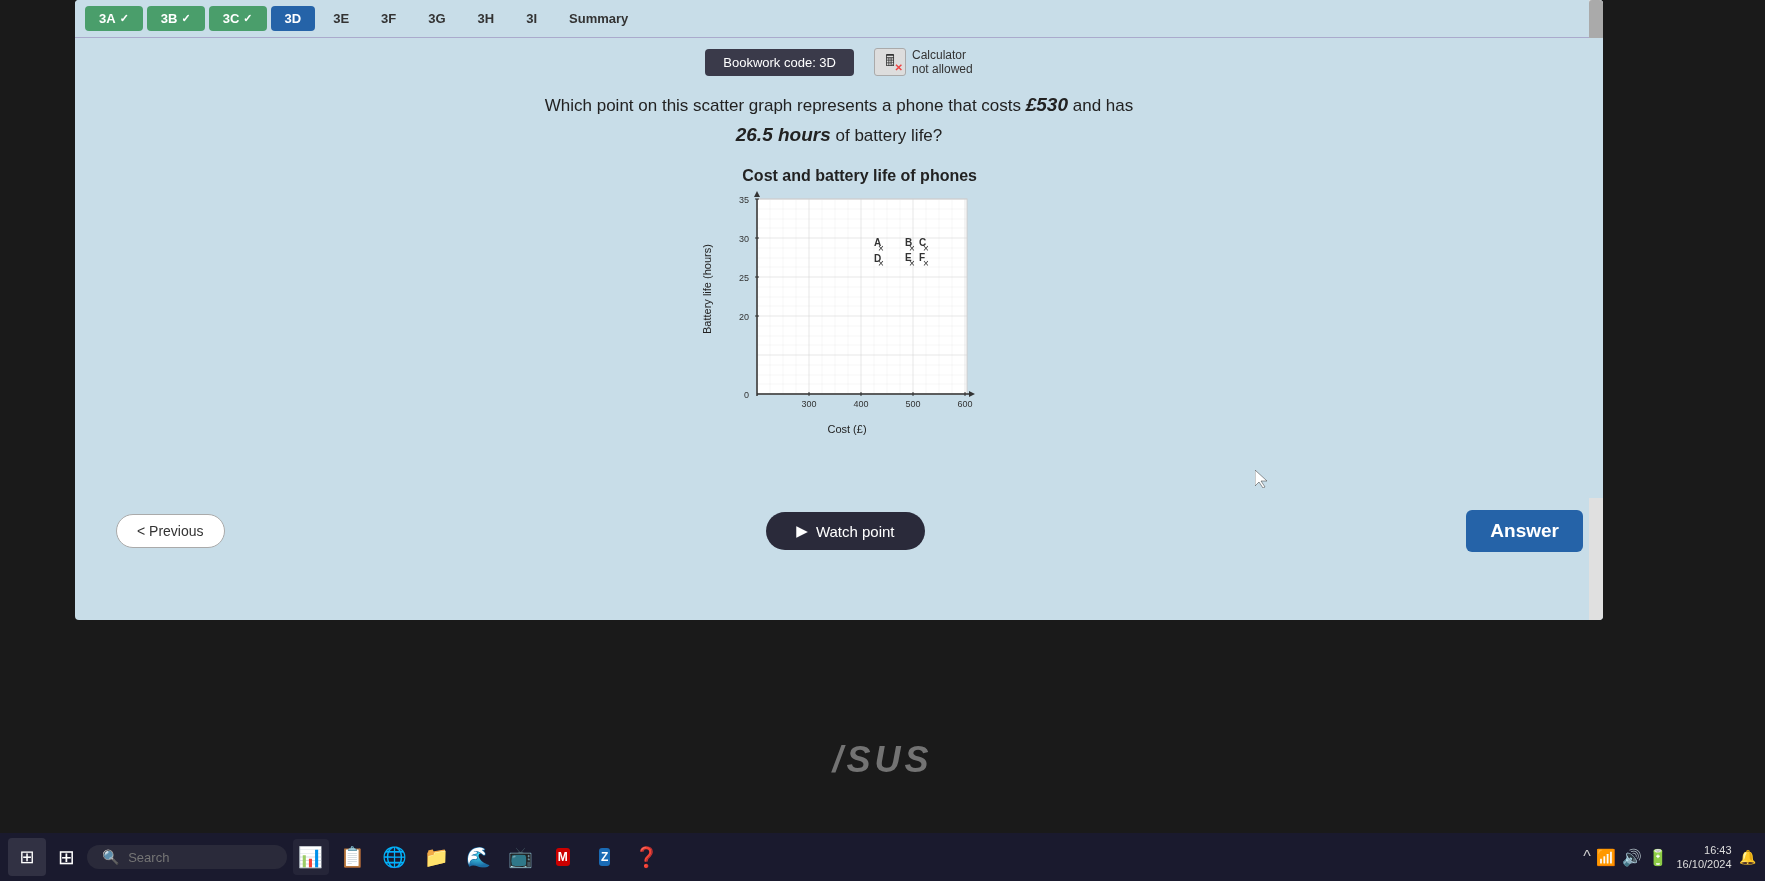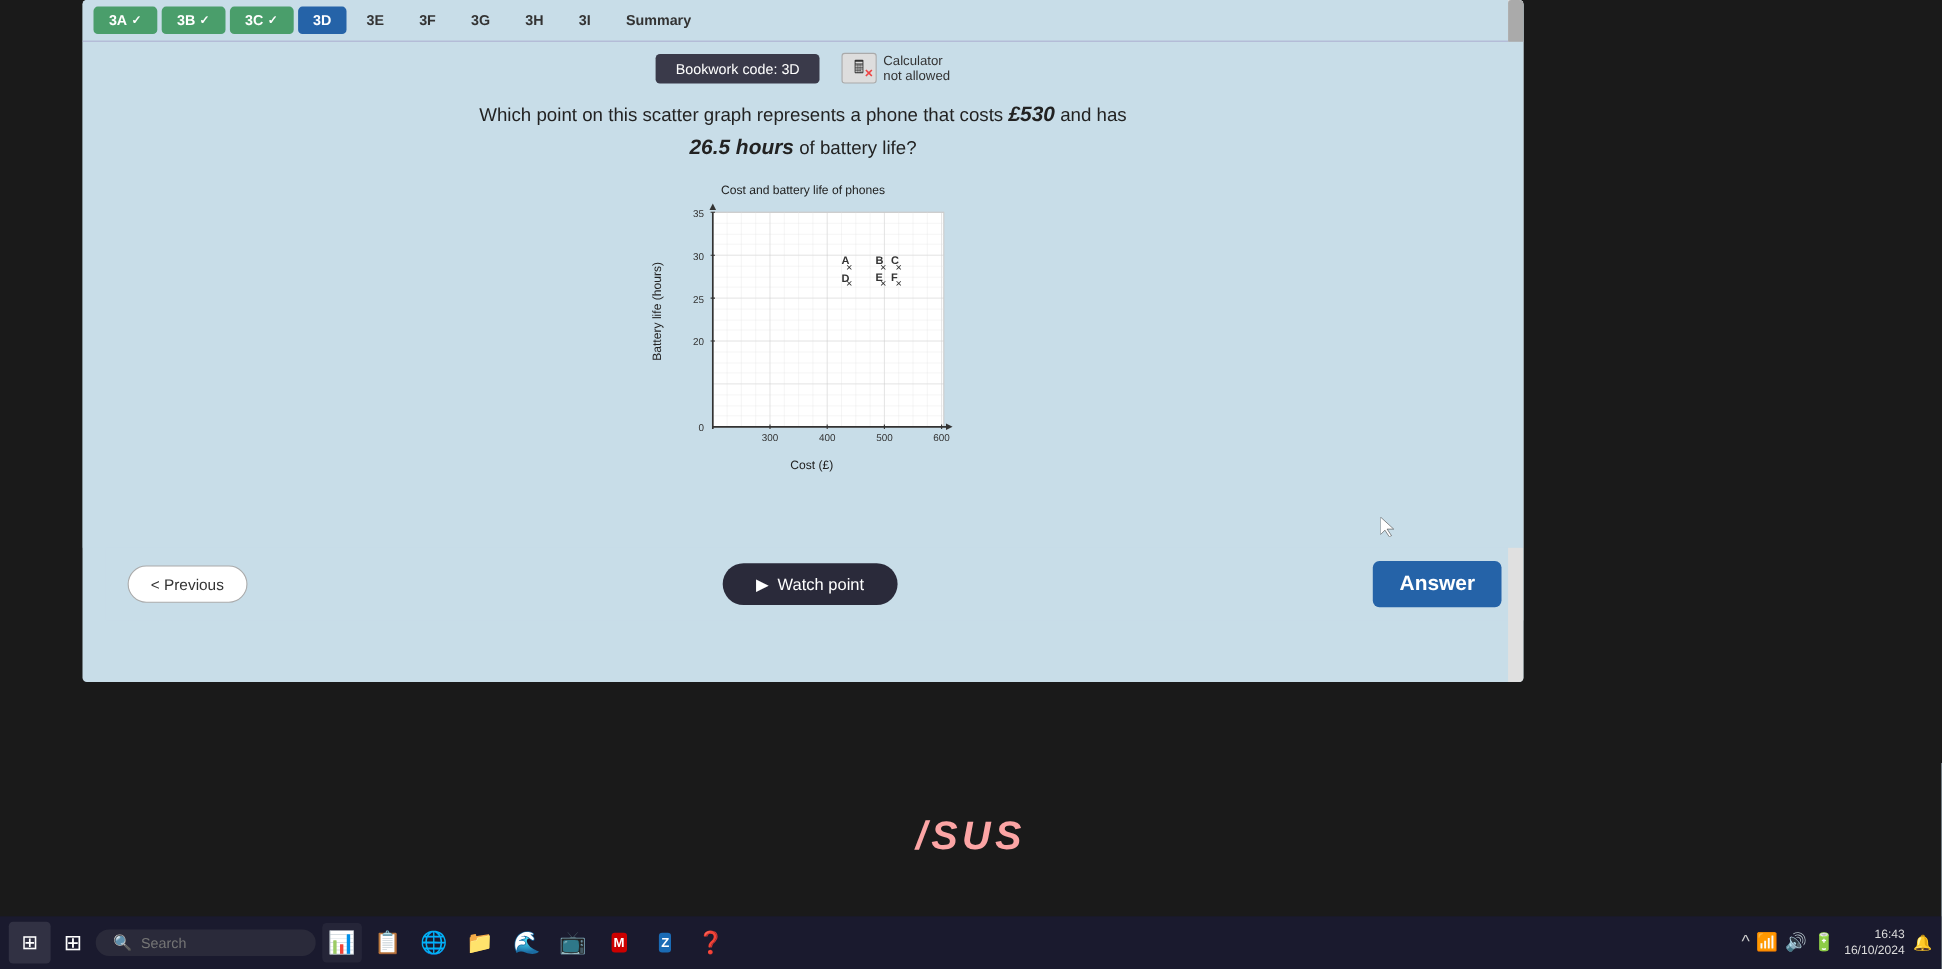--- a/index.html
+++ b/index.html
@@ -10,21 +10,21 @@
       font-family: Arial, sans-serif;
       overflow: hidden;
       position: relative;
     }
 
     
     .main-window {
       position: absolute;
       top: 0;
       left: 75px;
-      width: 1310px;
+      width: 1528px;
       height: 620px;
       background: #c8dde8;
       border-radius: 4px;
       overflow: hidden;
     }
 
     
     .nav-bar {
       background: #c8dde8;
       padding: 6px 10px;
@@ -163,24 +163,25 @@
       display: flex;
       justify-content: center;
       margin-bottom: 20px;
     }
 
     .graph-wrapper {
       text-align: center;
     }
 
     .graph-title {
-      font-size: 11px;
-      font-weight: normal;
+      font-size: 16px;
+      font-weight: bold;
       margin-bottom: 4px;
       color: #222;
+      text-align: right;
     }
 
     .graph-svg-area {
       display: flex;
       align-items: flex-start;
       gap: 4px;
     }
 
     .y-axis-label {
       font-size: 11px;
@@ -347,21 +348,21 @@
       line-height: 1.3;
       color: #ddd;
     }
 
     
     .asus-logo {
       position: absolute;
       bottom: 100px;
       left: 50%;
       transform: translateX(-50%);
-      color: #fca5a5;
+      color: #737373;
       font-size: 36px;
       font-weight: bold;
       font-style: italic;
       letter-spacing: 4px;
     }
 
     
     .cursor {
       position: absolute;
       width: 18px;

